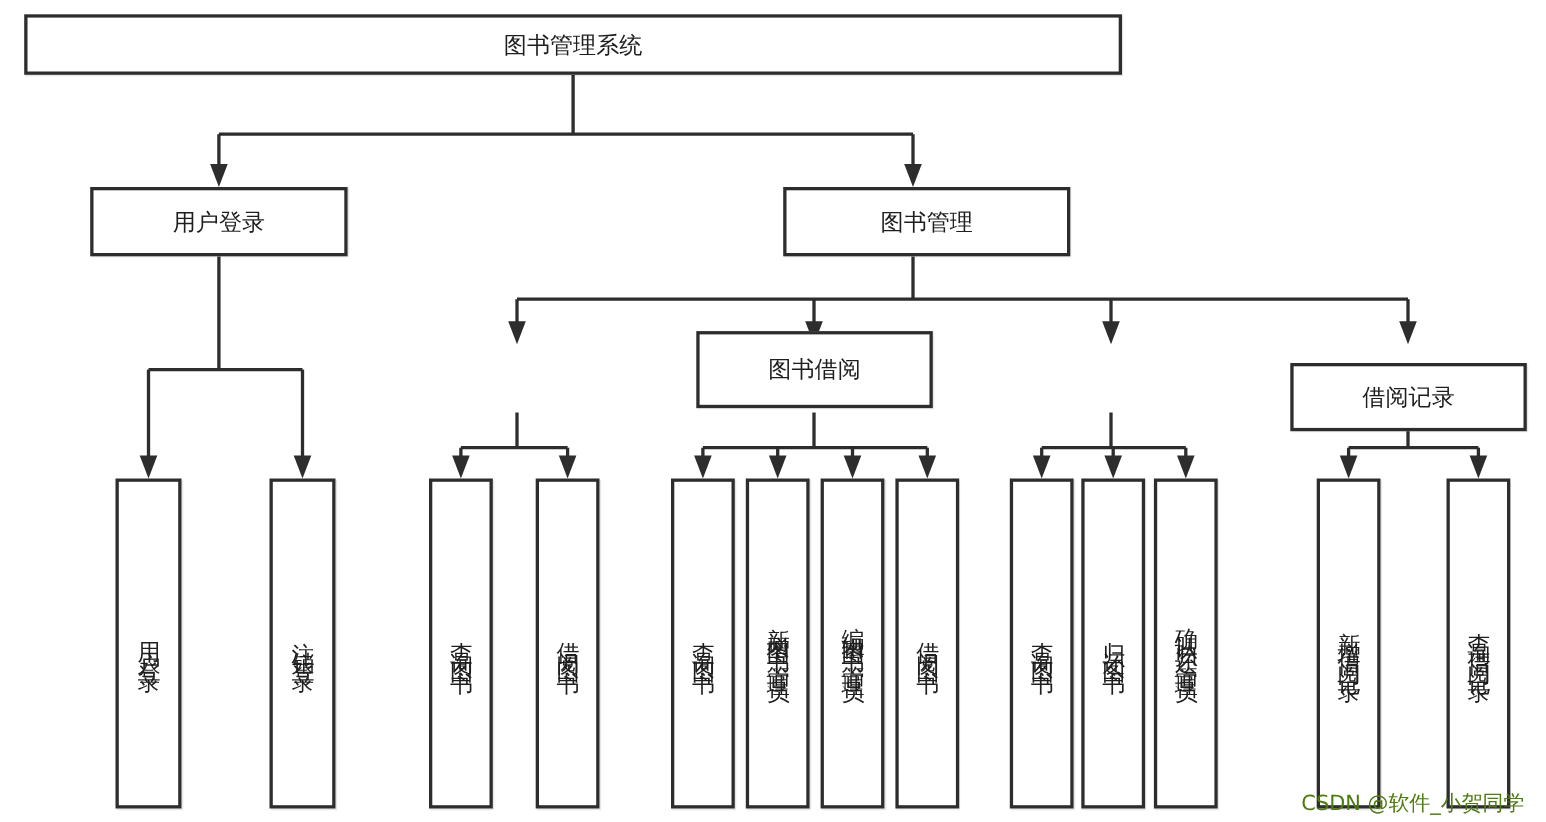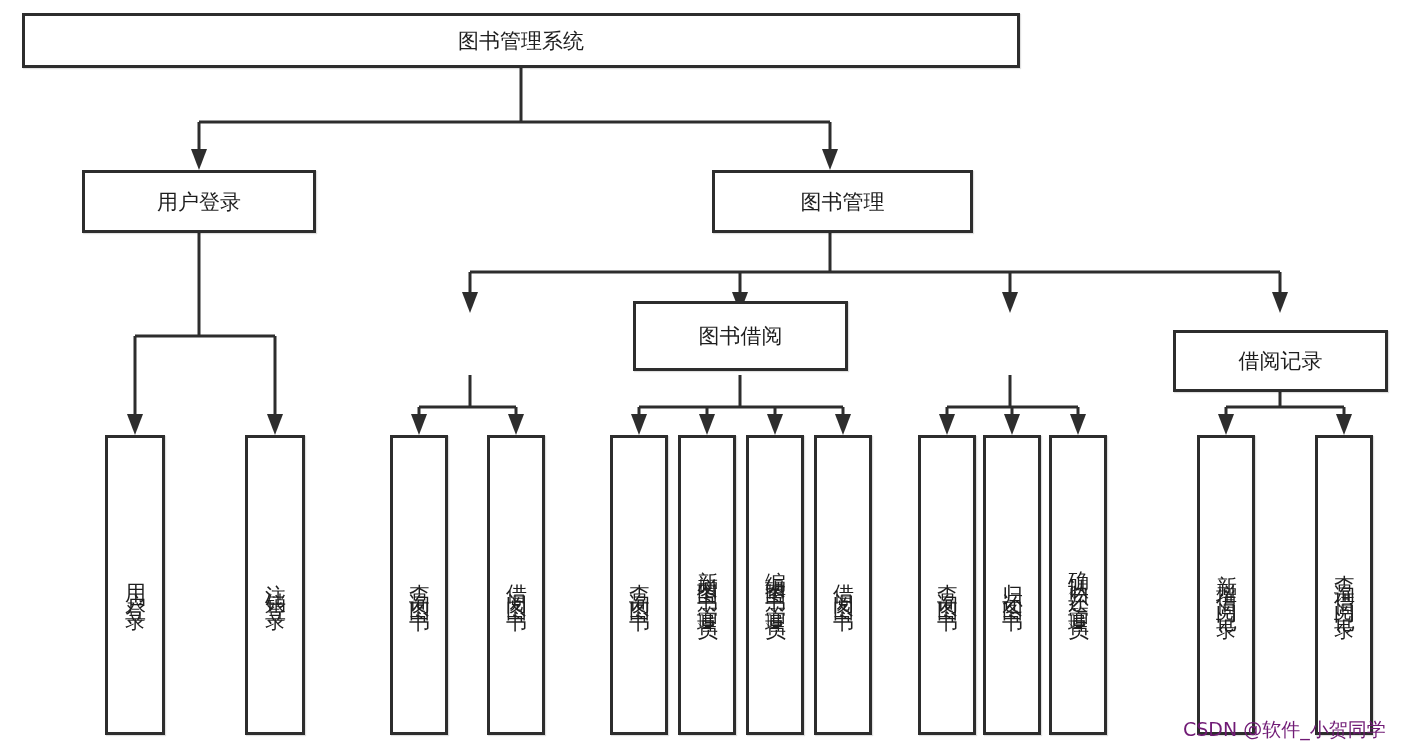--- a/index.html
+++ b/index.html
@@ -24,21 +24,21 @@
     text-orientation:mixed;
     letter-spacing:9px;
     line-height:1;
   }
   .vbox.tight{letter-spacing:7px;}
   .watermark{
     position:absolute;
     left:1183px;
     top:717px;
     font-size:19px;
-    color:#701a75;
+    color:#4d7c0f;
     white-space:nowrap;
     z-index:5;
   }
 </style>
 </head>
 <body>
 
 <div id="canvas">
 
   <svg id="wires" viewBox="0 0 1405 747" xmlns="http://www.w3.org/2000/svg">

